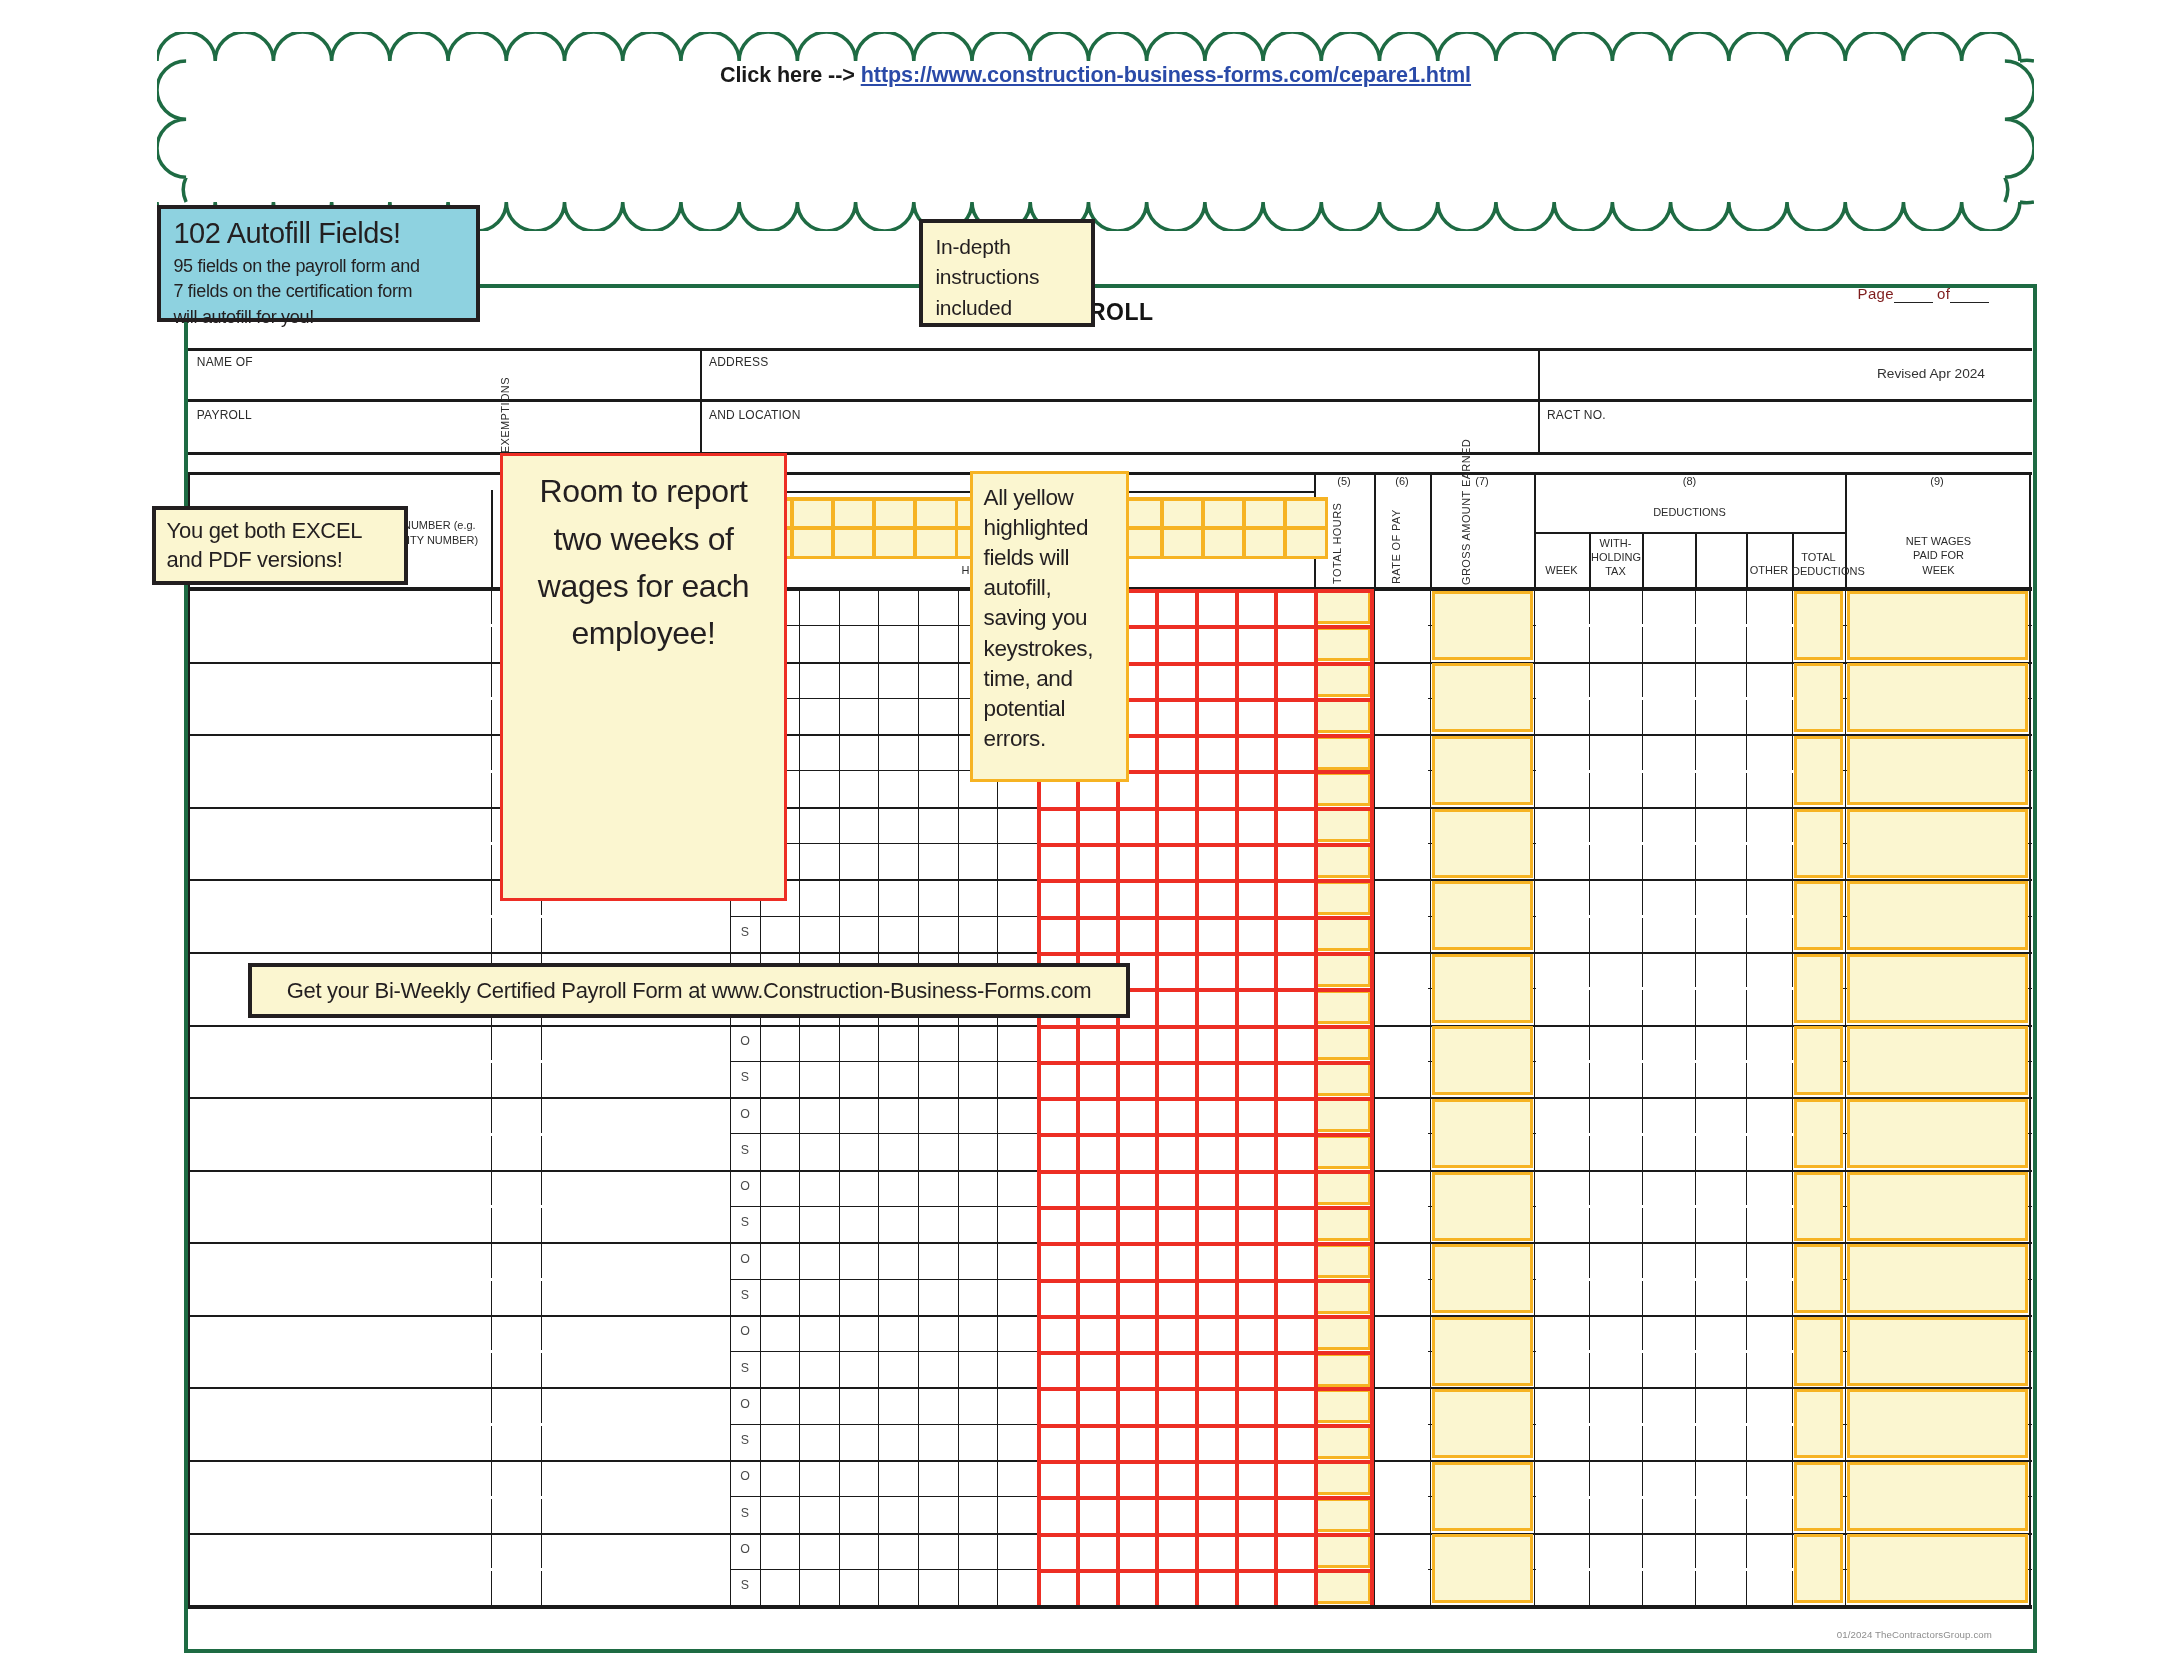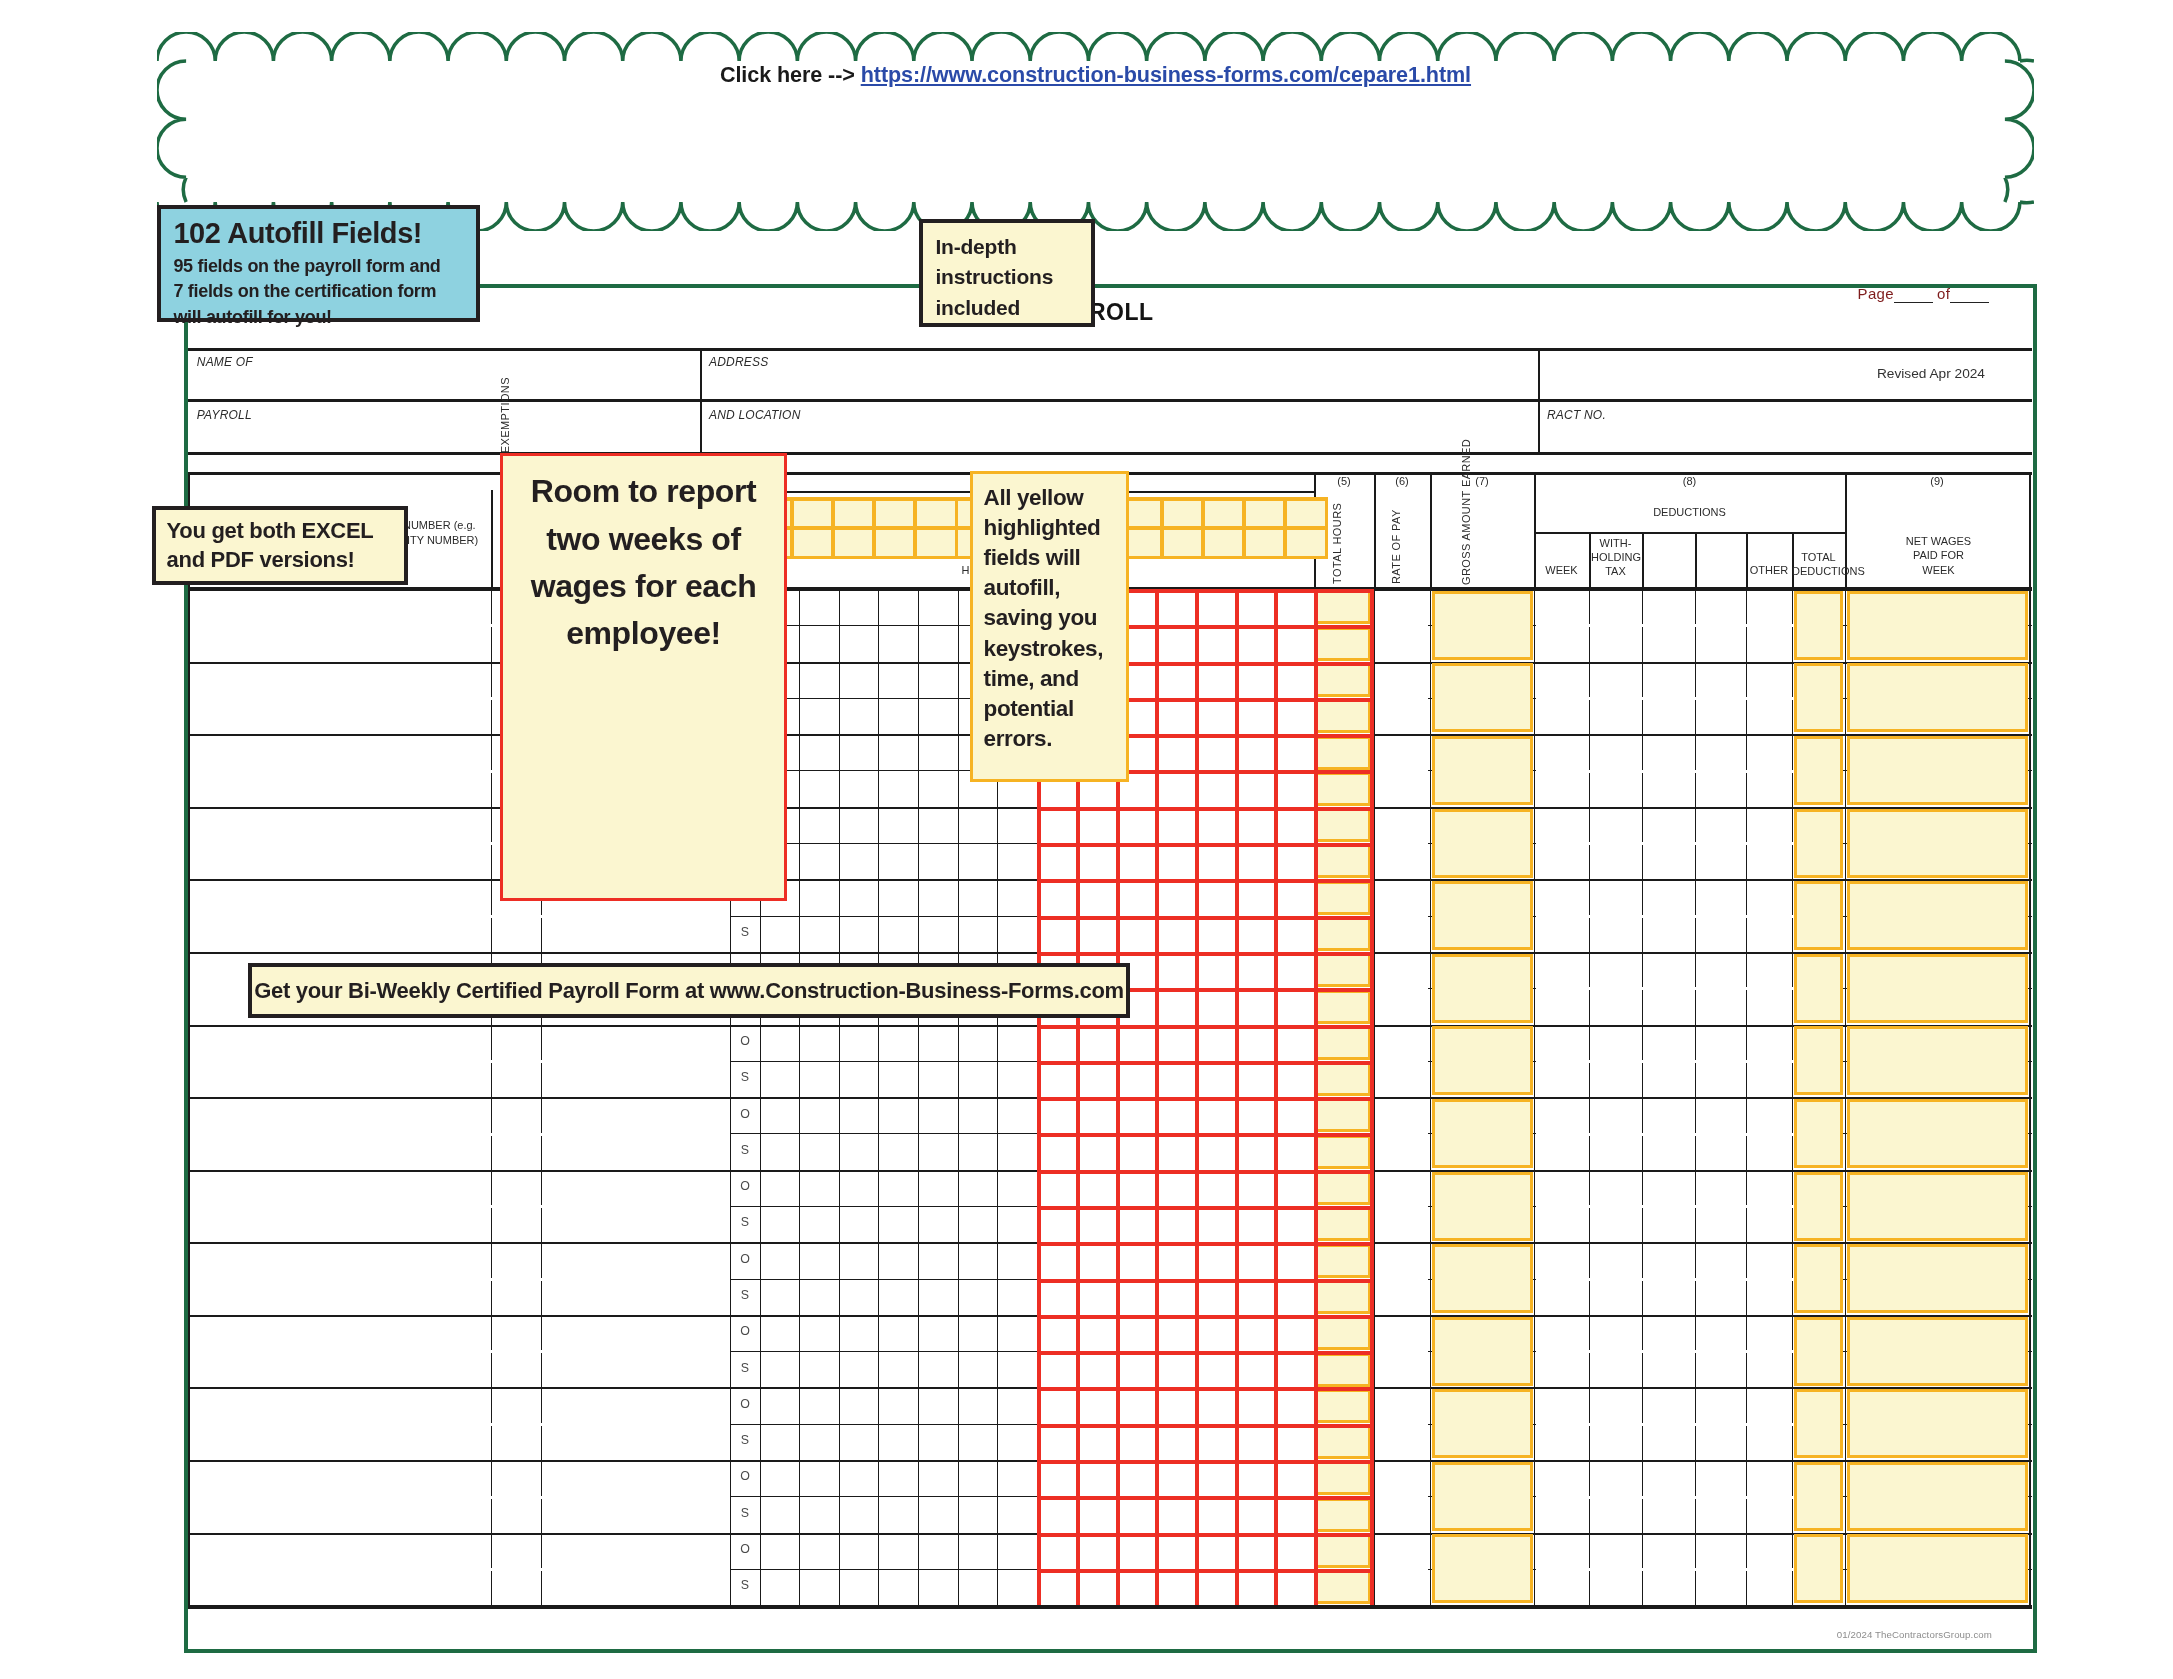--- a/index.html
+++ b/index.html
@@ -27,40 +27,40 @@
   .hline{position:absolute;background:#1a1a1a;}
   .vline{position:absolute;background:#1a1a1a;}
 
   #payroll-title{position:absolute;left:856px;top:10.6px;font-size:23px;font-weight:bold;
                  color:#141414;letter-spacing:0.5px;}
   #page-of{position:absolute;right:44px;top:-3.5px;font-size:15px;color:#7f1d1d;letter-spacing:0.3px;}
   #page-of u{text-decoration:none;border-bottom:1.8px solid #222;padding:0 19.4px;}
   #revised{position:absolute;right:48px;top:78px;font-size:13.7px;color:#333;}
 
   
-  .hdr-row-label{position:absolute;font-size:12px;color:#2b2b2b;letter-spacing:0.2px;font-style:italic;}
+  .hdr-row-label{position:absolute;font-size:12px;color:#2b2b2b;letter-spacing:0.2px;}
 
   
   #tbl{position:absolute;left:0px;top:184px;width:1844px;height:1134px;}
   .colhdr{font-size:11px;color:#2b2b2b;text-align:center;line-height:1.25;}
   .vtext{writing-mode:vertical-rl;transform:rotate(180deg);white-space:nowrap;
          font-size:11px;color:#2b2b2b;letter-spacing:0.4px;}
 
   .osmark{font-size:12.4px;color:#4a4a4a;text-align:center;}
 
   
   .yellow{background:#fbf6d0;border:3.1px solid #f6b323;box-sizing:border-box;}
   .ygrid-wrap{position:absolute;background:#f6b323;display:flex;}
   .ygrid-wrap .yc{background:#fbf6d0;flex:1 1 0;}
   .redline-v{position:absolute;background:#ed2e24;width:3.5px;}
   .redline-h{position:absolute;background:#ed2e24;height:3.5px;}
 
   
   .callout{position:absolute;box-sizing:border-box;border:4.4px solid #231f20;
-           font-weight:bold;color:#231f20;}
+           font-weight:normal;color:#231f20;}
   #callout-autofill{left:157px;top:205px;width:323px;height:117px;background:#8ed2e0;
                     padding:8.8px 12.4px 7px 12.4px;}
   #callout-autofill .big{font-size:29px;line-height:1.05;margin-bottom:5.3px;letter-spacing:-0.4px;}
   #callout-autofill .sm{font-size:18px;line-height:1.42;letter-spacing:-0.3px;}
 
   #callout-instructions{left:919px;top:219px;width:176px;height:108px;background:#fbf6d0;
                         padding:8.8px 12.4px;font-size:21px;line-height:1.45;letter-spacing:-0.2px;}
 
   #callout-excel{left:152px;top:506px;width:256px;height:79px;background:#fbf6d0;
                  padding:7px 10.6px;font-size:22px;line-height:1.3;letter-spacing:-0.3px;}

